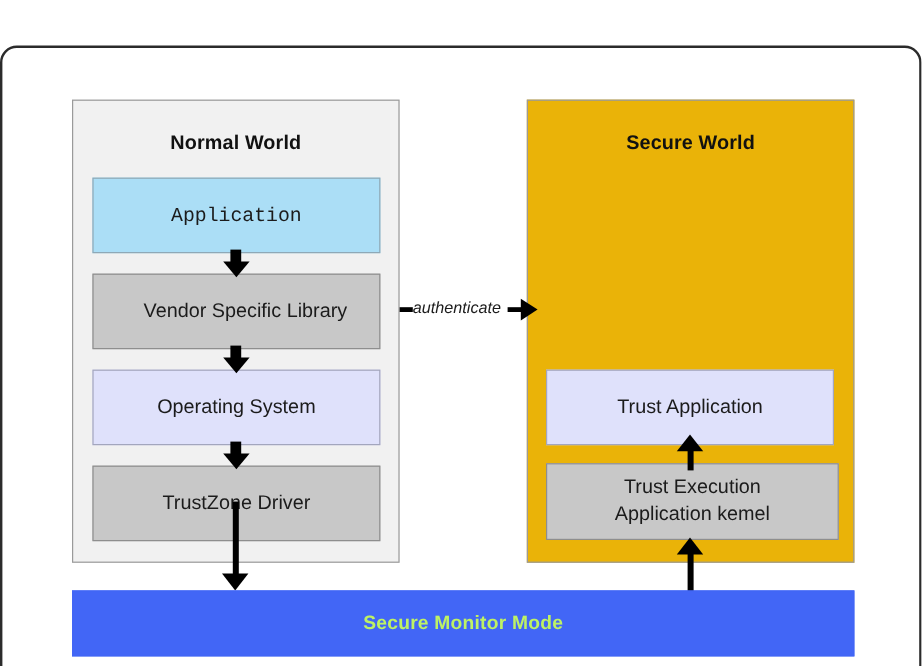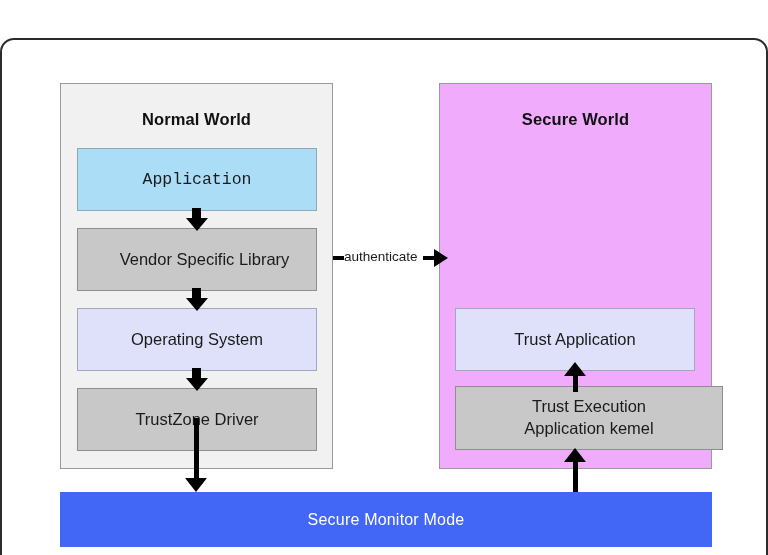--- a/index.html
+++ b/index.html
@@ -37,21 +37,21 @@
     top: 43px;
     width: 273px;
     height: 386px;
     background: #f1f1f1;
   }
   #secure-world {
     left: 437px;
     top: 43px;
     width: 273px;
     height: 386px;
-    background: #f0abfc;
+    background: #eab308;
   }
   .world-title {
     position: absolute;
     left: 0;
     top: 26px;
     width: 100%;
     text-align: center;
     font-size: 16.5px;
     font-weight: bold;
     color: #111111;
@@ -76,39 +76,39 @@
   .box-lav     { background: #dfe1fb; border-color: #a3a6bd; }
 
   
   #box-application     { left: 75px;  top: 108px; width: 240px; height: 63px; }
   #box-vendor-library  { left: 75px;  top: 188px; width: 240px; height: 63px; padding-left: 15px; }
   #box-operating-system{ left: 75px;  top: 268px; width: 240px; height: 63px; }
   #box-trustzone-driver{ left: 75px;  top: 348px; width: 240px; height: 63px; }
 
   
   #box-trust-application { left: 453px; top: 268px; width: 240px; height: 63px; }
-  #box-tee-kernel        { left: 453px; top: 346px; width: 268px; height: 64px;
+  #box-tee-kernel        { left: 453px; top: 346px; width: 244px; height: 64px;
                            flex-direction: column; }
 
   
   #secure-monitor-mode {
     position: absolute;
     left: 58px;
     top: 452px;
     width: 652px;
     height: 55px;
     background: #4266f6;
     border: 1px solid #4266f6;
     box-sizing: border-box;
     display: flex;
     align-items: center;
     justify-content: center;
-    color: #ffffff;
+    color: #bef264;
     font-size: 16px;
-    font-weight: normal;
+    font-weight: bold;
     letter-spacing: 0.2px;
   }
 
   
   .arrow-v {                    
     position: absolute;
     background: #000000;
     width: 5px;
   }
   .arrow-head-down, .arrow-head-up {
@@ -128,20 +128,21 @@
                      border-right: 11px solid transparent;
                      border-top: 13px solid #000; }
 
   
   #authenticate-connector {
     position: absolute;
     left: 331px;
     top: 206px;
     width: 118px;
     height: 24px;
+    font-style: italic;
   }
   #authenticate-label {
     position: absolute;
     left: 11px;
     top: 1px;
     font-size: 13.5px;
     color: #1b1b1b;
     white-space: nowrap;
     line-height: 20px;
   }

